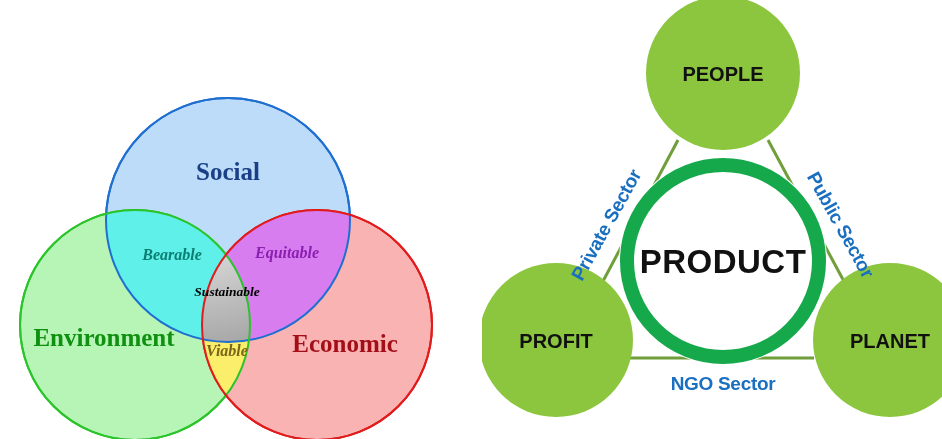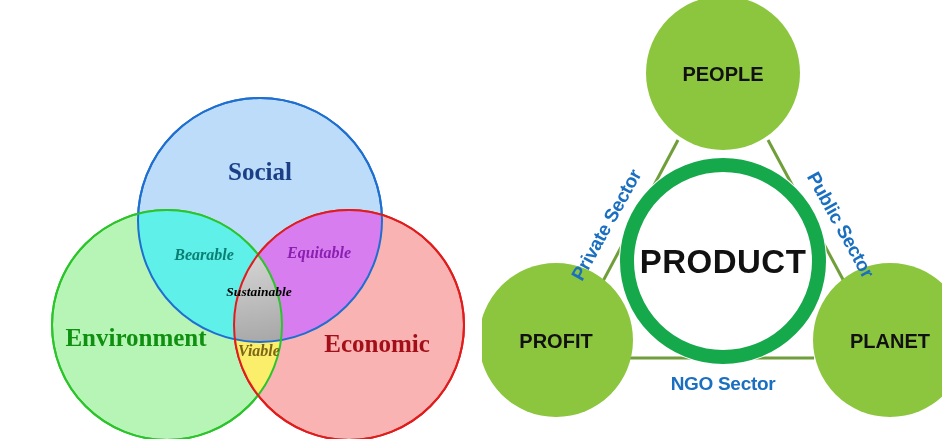--- a/index.html
+++ b/index.html
@@ -18,21 +18,21 @@
     position: relative;
     width: 942px;
     height: 439px;
     background: #ffffff;
   }
   .panel {
     position: absolute;
     top: 0;
     height: 439px;
   }
-  #venn-panel  { left: 0;   width: 460px; margin-left: 32px; }
+  #venn-panel  { left: 0;   width: 460px; }
   #triple-panel{ left: 482px; width: 482px; }
 
   svg { display: block; }
 
   
   .venn-main-label {
     font-family: "Liberation Serif", serif;
     font-weight: bold;
     font-size: 25px;
   }

